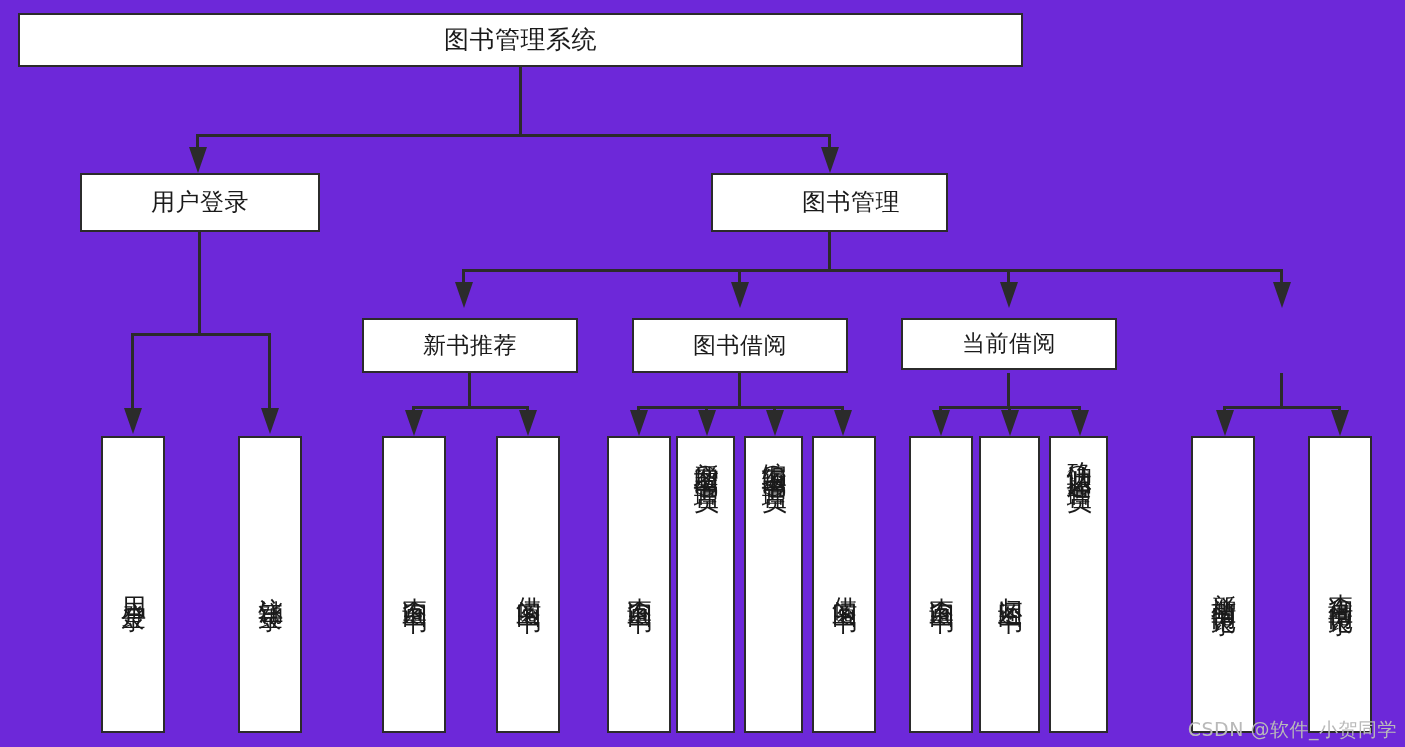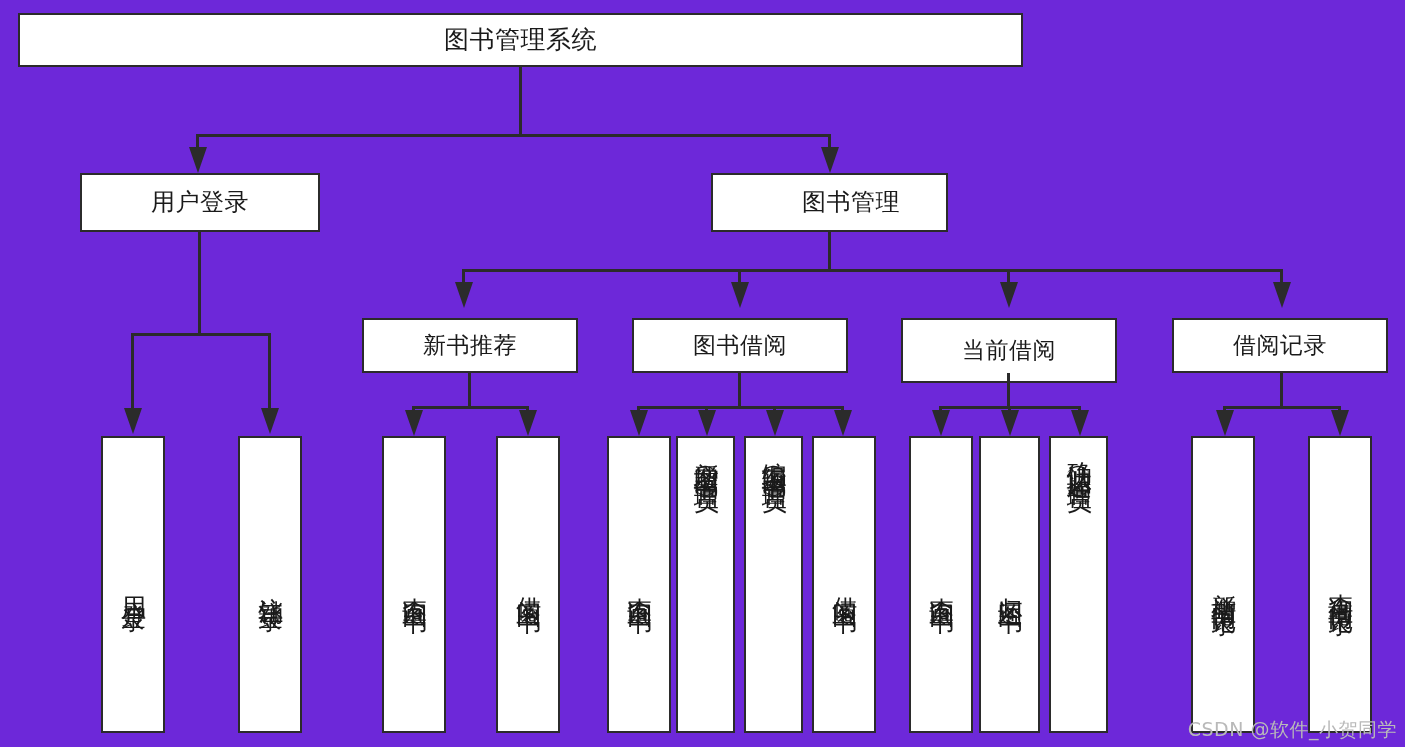--- a/index.html
+++ b/index.html
@@ -148,27 +148,24 @@
   <div class="arrow" style="left:1273px; top:282px;"></div>
 
   <div class="node level3" style="left:632px; top:318px; width:216px; height:55px;">
     <span class="node-label">图书借阅</span>
   </div>
 
   <div class="node level3" style="left:362px; top:318px; width:216px; height:55px;">
     <span class="node-label">新书推荐</span>
   </div>
 
-  <div class="node level3" style="left:901px; top:318px; width:216px; height:65px;">
+  <div class="node level3" style="left:901px; top:318px; width:216px; height:52px;">
     <span class="node-label">当前借阅</span>
   </div>
 
-  <div class="node level3" style="left:1172px; top:318px; width:216px; height:55px;">
-    <span class="node-label">借阅记录</span>
-  </div>
 
   <div class="ln v" style="left:468px; top:373px; width:3px; height:35px;"></div>
   <div class="ln h" style="left:412px; top:406px; width:117px; height:3px;"></div>
   <div class="ln v" style="left:412px; top:406px; width:3px; height:8px;"></div>
   <div class="arrow" style="left:405px; top:410px;"></div>
   <div class="ln v" style="left:526px; top:406px; width:3px; height:8px;"></div>
   <div class="arrow" style="left:519px; top:410px;"></div>
 
   <div class="ln v" style="left:738px; top:373px; width:3px; height:35px;"></div>
   <div class="ln h" style="left:637px; top:406px; width:207px; height:3px;"></div>

